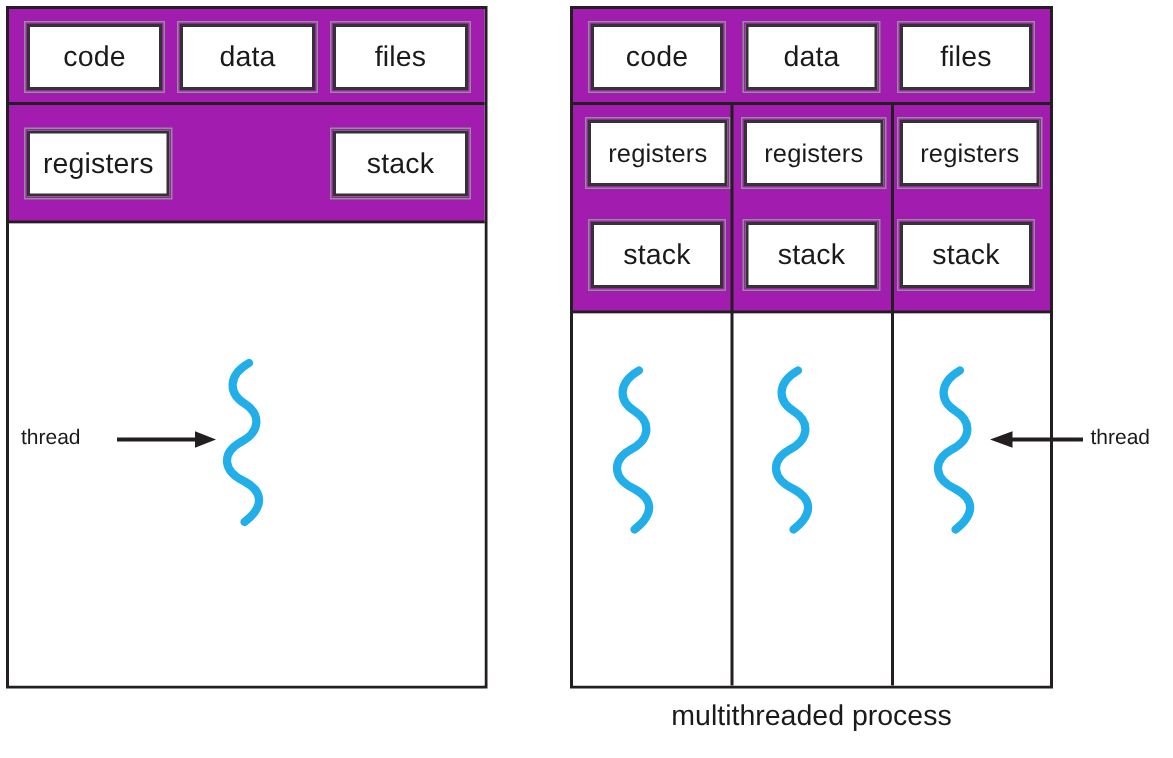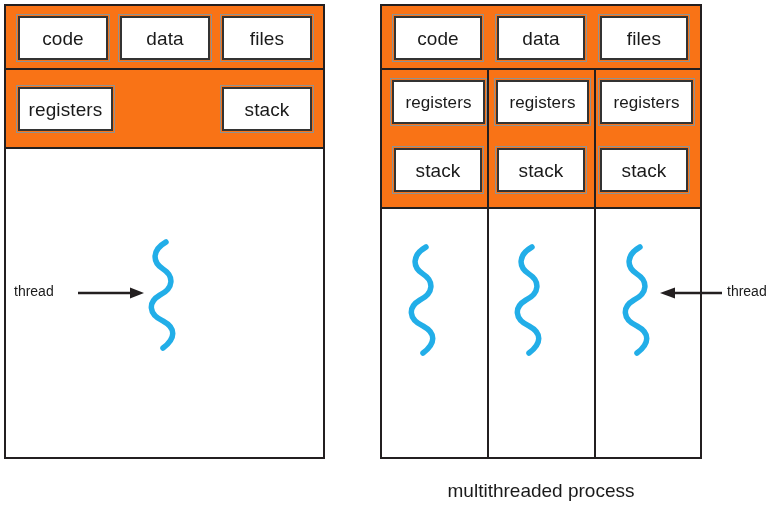--- a/index.html
+++ b/index.html
@@ -27,21 +27,21 @@
     position: absolute;
     box-sizing: border-box;
     border: 2px solid #231f20;
     background: #ffffff;
   }
 
   
   .band {
     position: absolute;
     box-sizing: border-box;
-    background: #f97316;
+    background: #a21caf;
     border-bottom: 2px solid #231f20;
   }
   .band.noline { border-bottom: none; }
 
   
   .cell {
     position: absolute;
     box-sizing: border-box;
     background: #ffffff;
     border: 2px solid #333333;
@@ -193,17 +193,17 @@
   </svg>
 
   <svg class="arrow-svg" style="left:660px; top:283px;" width="62" height="20" viewBox="0 0 62 20">
     <line x1="13" y1="10" x2="62" y2="10" stroke="#231f20" stroke-width="2.6"></line>
     <polygon points="0,10 15,4.5 15,15.5" fill="#231f20"></polygon>
   </svg>
   <div class="callout-label" style="left:727px; top:284px;">
     <span>thread</span>
   </div>
 
-  <div class="caption" style="left:380px; top:481px; width:322px;">
+  <div class="caption" style="left:380px; top:468px; width:322px;">
     <span>multithreaded process</span>
   </div>
 
 </div>
 
 </body></html>

